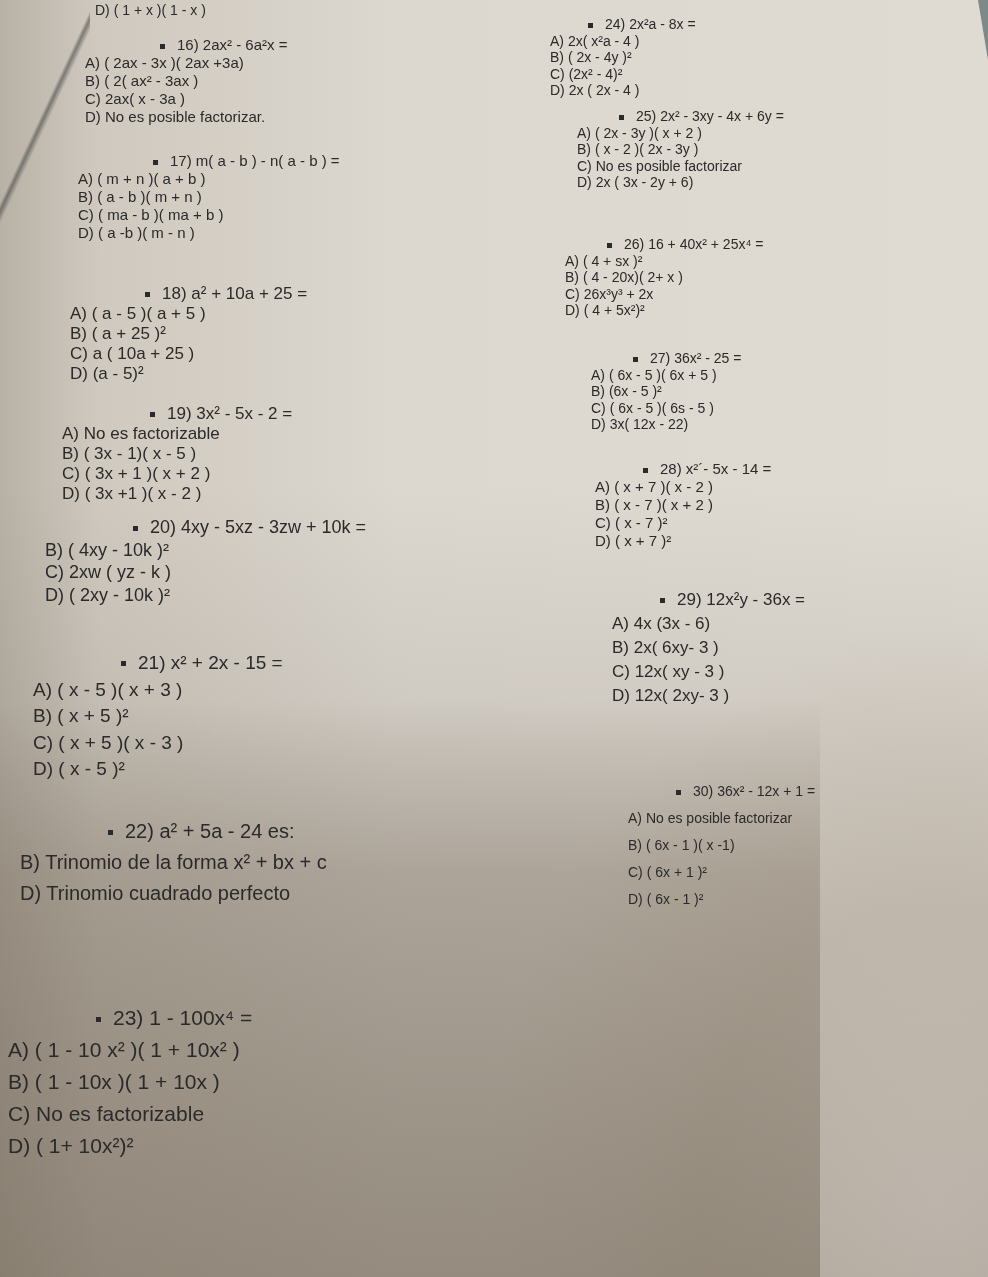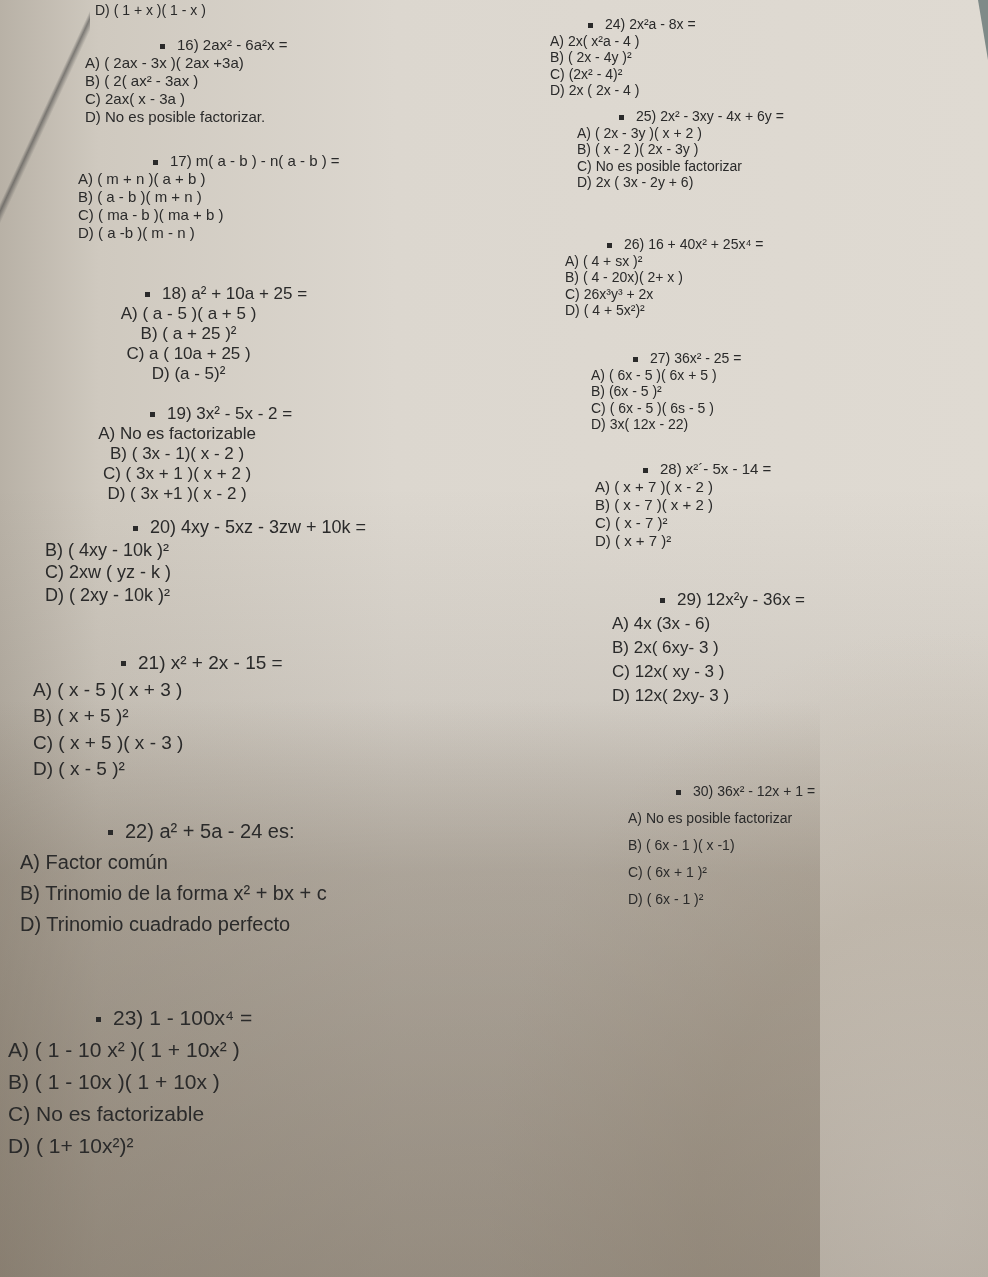--- a/index.html
+++ b/index.html
@@ -25,21 +25,21 @@
     .edge-right {
       position: absolute; right: 0; top: 0; width: 10px; height: 60px;
       background: #7f8a88; clip-path: polygon(0 0, 100% 0, 100% 100%);
     }
     .q { position: absolute; white-space: nowrap; }
     .q .stem { display: block; }
     .q .bullet { display: inline-block; width: 5px; height: 5px; background: #2a2a2a; margin-right: 12px; vertical-align: middle; }
     .q .opt { display: block; }
     .s14 { font-size: 14px; line-height: 16.5px; }
     .s15 { font-size: 15px; line-height: 18px; }
-    .s17 { font-size: 17px; line-height: 20px; text-align: center; }
+    .s17 { font-size: 17px; line-height: 20px; }
     .s20 { font-size: 20px; line-height: 31px; }
     .ind2 { padding-left: 75px; }
     .ind3 { padding-left: 88px; }
   </style>
 </head>
 <body>
 
 <div class="fold-line"></div>
 <div class="edge-right"></div>
 <div class="shadow-band"></div>
@@ -68,21 +68,21 @@
   <span class="stem ind2"><span class="bullet"></span><span>18)</span> <span>a² + 10a + 25 =</span></span>
   <span class="opt">A) ( a - 5 )( a + 5 )</span>
   <span class="opt">B) ( a + 25 )²</span>
   <span class="opt">C) a ( 10a + 25 )</span>
   <span class="opt">D) (a - 5)²</span>
 </div>
 
 <div class="q s17" style="left:62px; top:404px;">
   <span class="stem ind3"><span class="bullet"></span><span>19)</span> <span>3x² - 5x - 2 =</span></span>
   <span class="opt">A) No es factorizable</span>
-  <span class="opt">B) ( 3x - 1)( x - 2 )</span>
+  <span class="opt">B) ( 3x - 1)( x - 5 )</span>
   <span class="opt">C) ( 3x + 1 )( x + 2 )</span>
   <span class="opt">D) ( 3x +1 )( x - 2 )</span>
 </div>
 
 <div class="q" style="left:45px; top:516px; font-size:18px; line-height:22.5px;">
   <span class="stem ind3"><span class="bullet"></span><span>20)</span> <span>4xy - 5xz - 3zw + 10k =</span></span>
   <span class="opt">B) ( 4xy - 10k )²</span>
   <span class="opt">C) 2xw ( yz - k )</span>
   <span class="opt">D) ( 2xy - 10k )²</span>
 </div>
@@ -90,21 +90,20 @@
 <div class="q" style="left:33px; top:650px; font-size:19px; line-height:26.5px;">
   <span class="stem ind3"><span class="bullet"></span><span>21)</span> <span>x² + 2x - 15 =</span></span>
   <span class="opt">A) ( x - 5 )( x + 3 )</span>
   <span class="opt">B) ( x + 5 )²</span>
   <span class="opt">C) ( x + 5 )( x - 3 )</span>
   <span class="opt">D) ( x - 5 )²</span>
 </div>
 
 <div class="q s20" style="left:20px; top:816px;">
   <span class="stem ind3"><span class="bullet"></span><span>22)</span> <span>a² + 5a - 24 es:</span></span>
-  <span class="opt">A) Factor común</span>
   <span class="opt">B) Trinomio de la forma x² + bx + c</span>
   <span class="opt">D) Trinomio cuadrado perfecto</span>
 </div>
 
 <div class="q" style="left:8px; top:1002px; font-size:21px; line-height:32px;">
   <span class="stem ind3"><span class="bullet"></span><span>23)</span> <span>1 - 100x⁴ =</span></span>
   <span class="opt">A) ( 1 - 10 x² )( 1 + 10x² )</span>
   <span class="opt">B) ( 1 - 10x )( 1 + 10x )</span>
   <span class="opt">C) No es factorizable</span>
   <span class="opt">D) ( 1+ 10x²)²</span>

